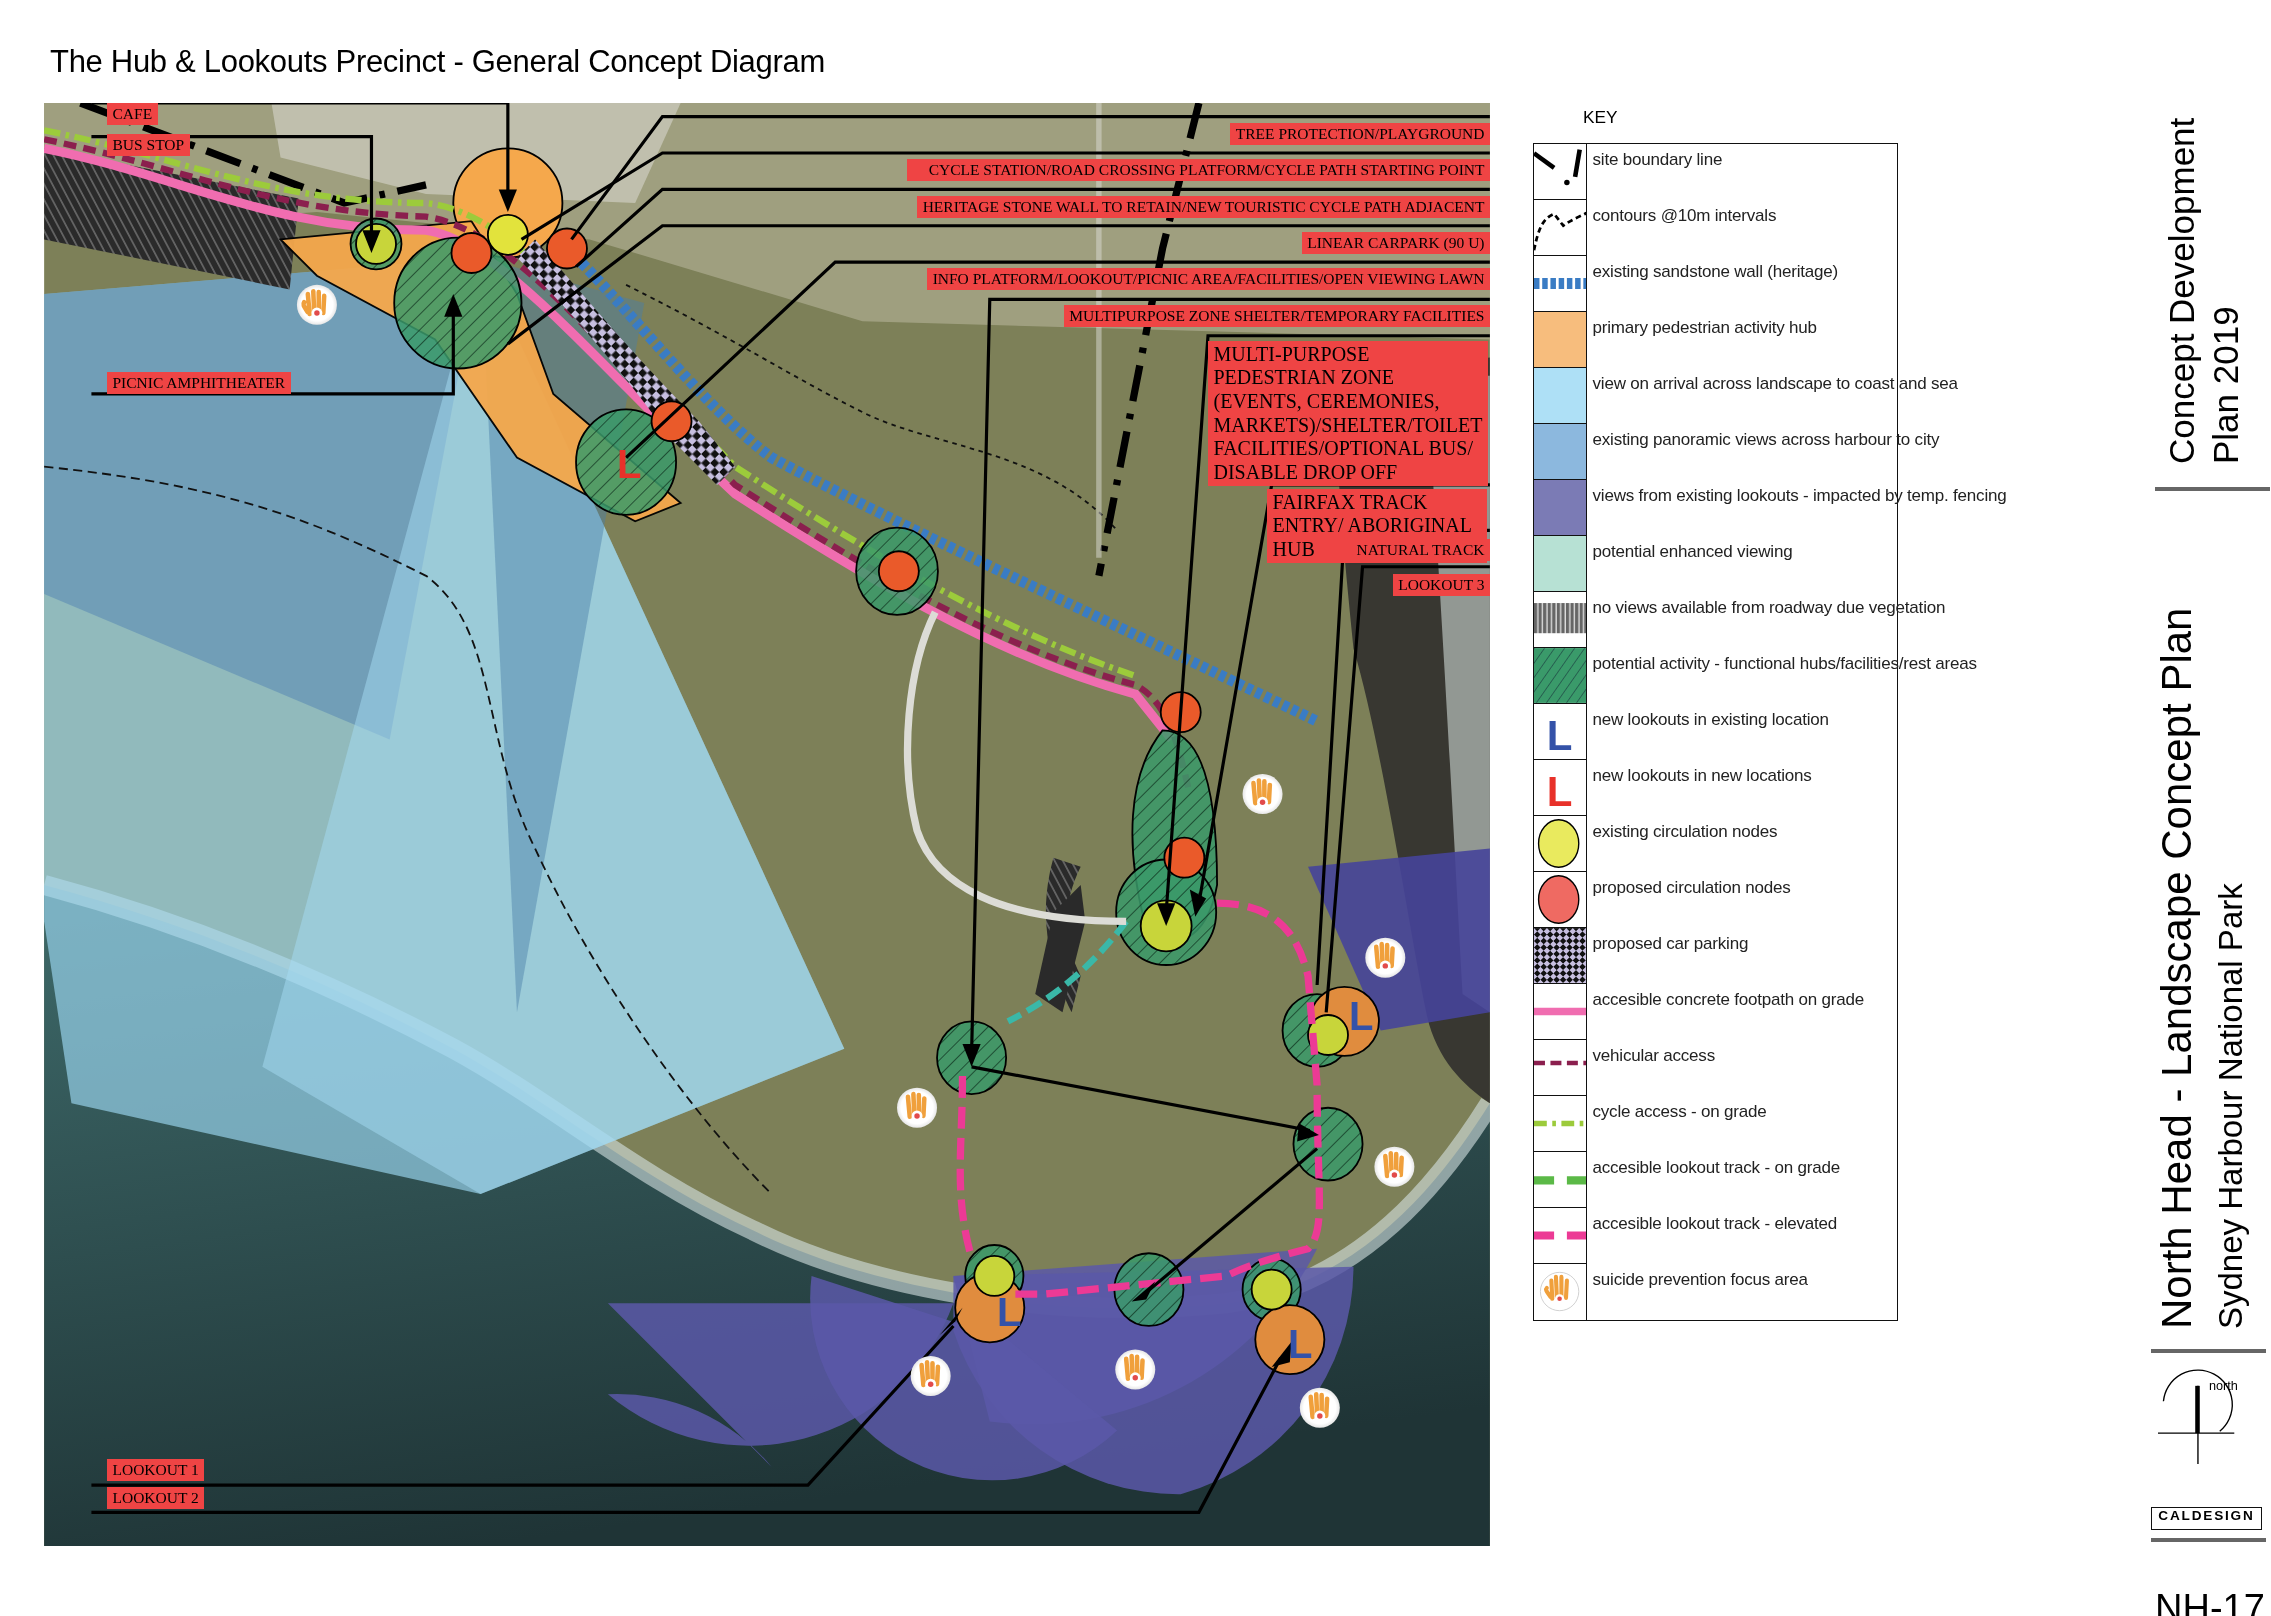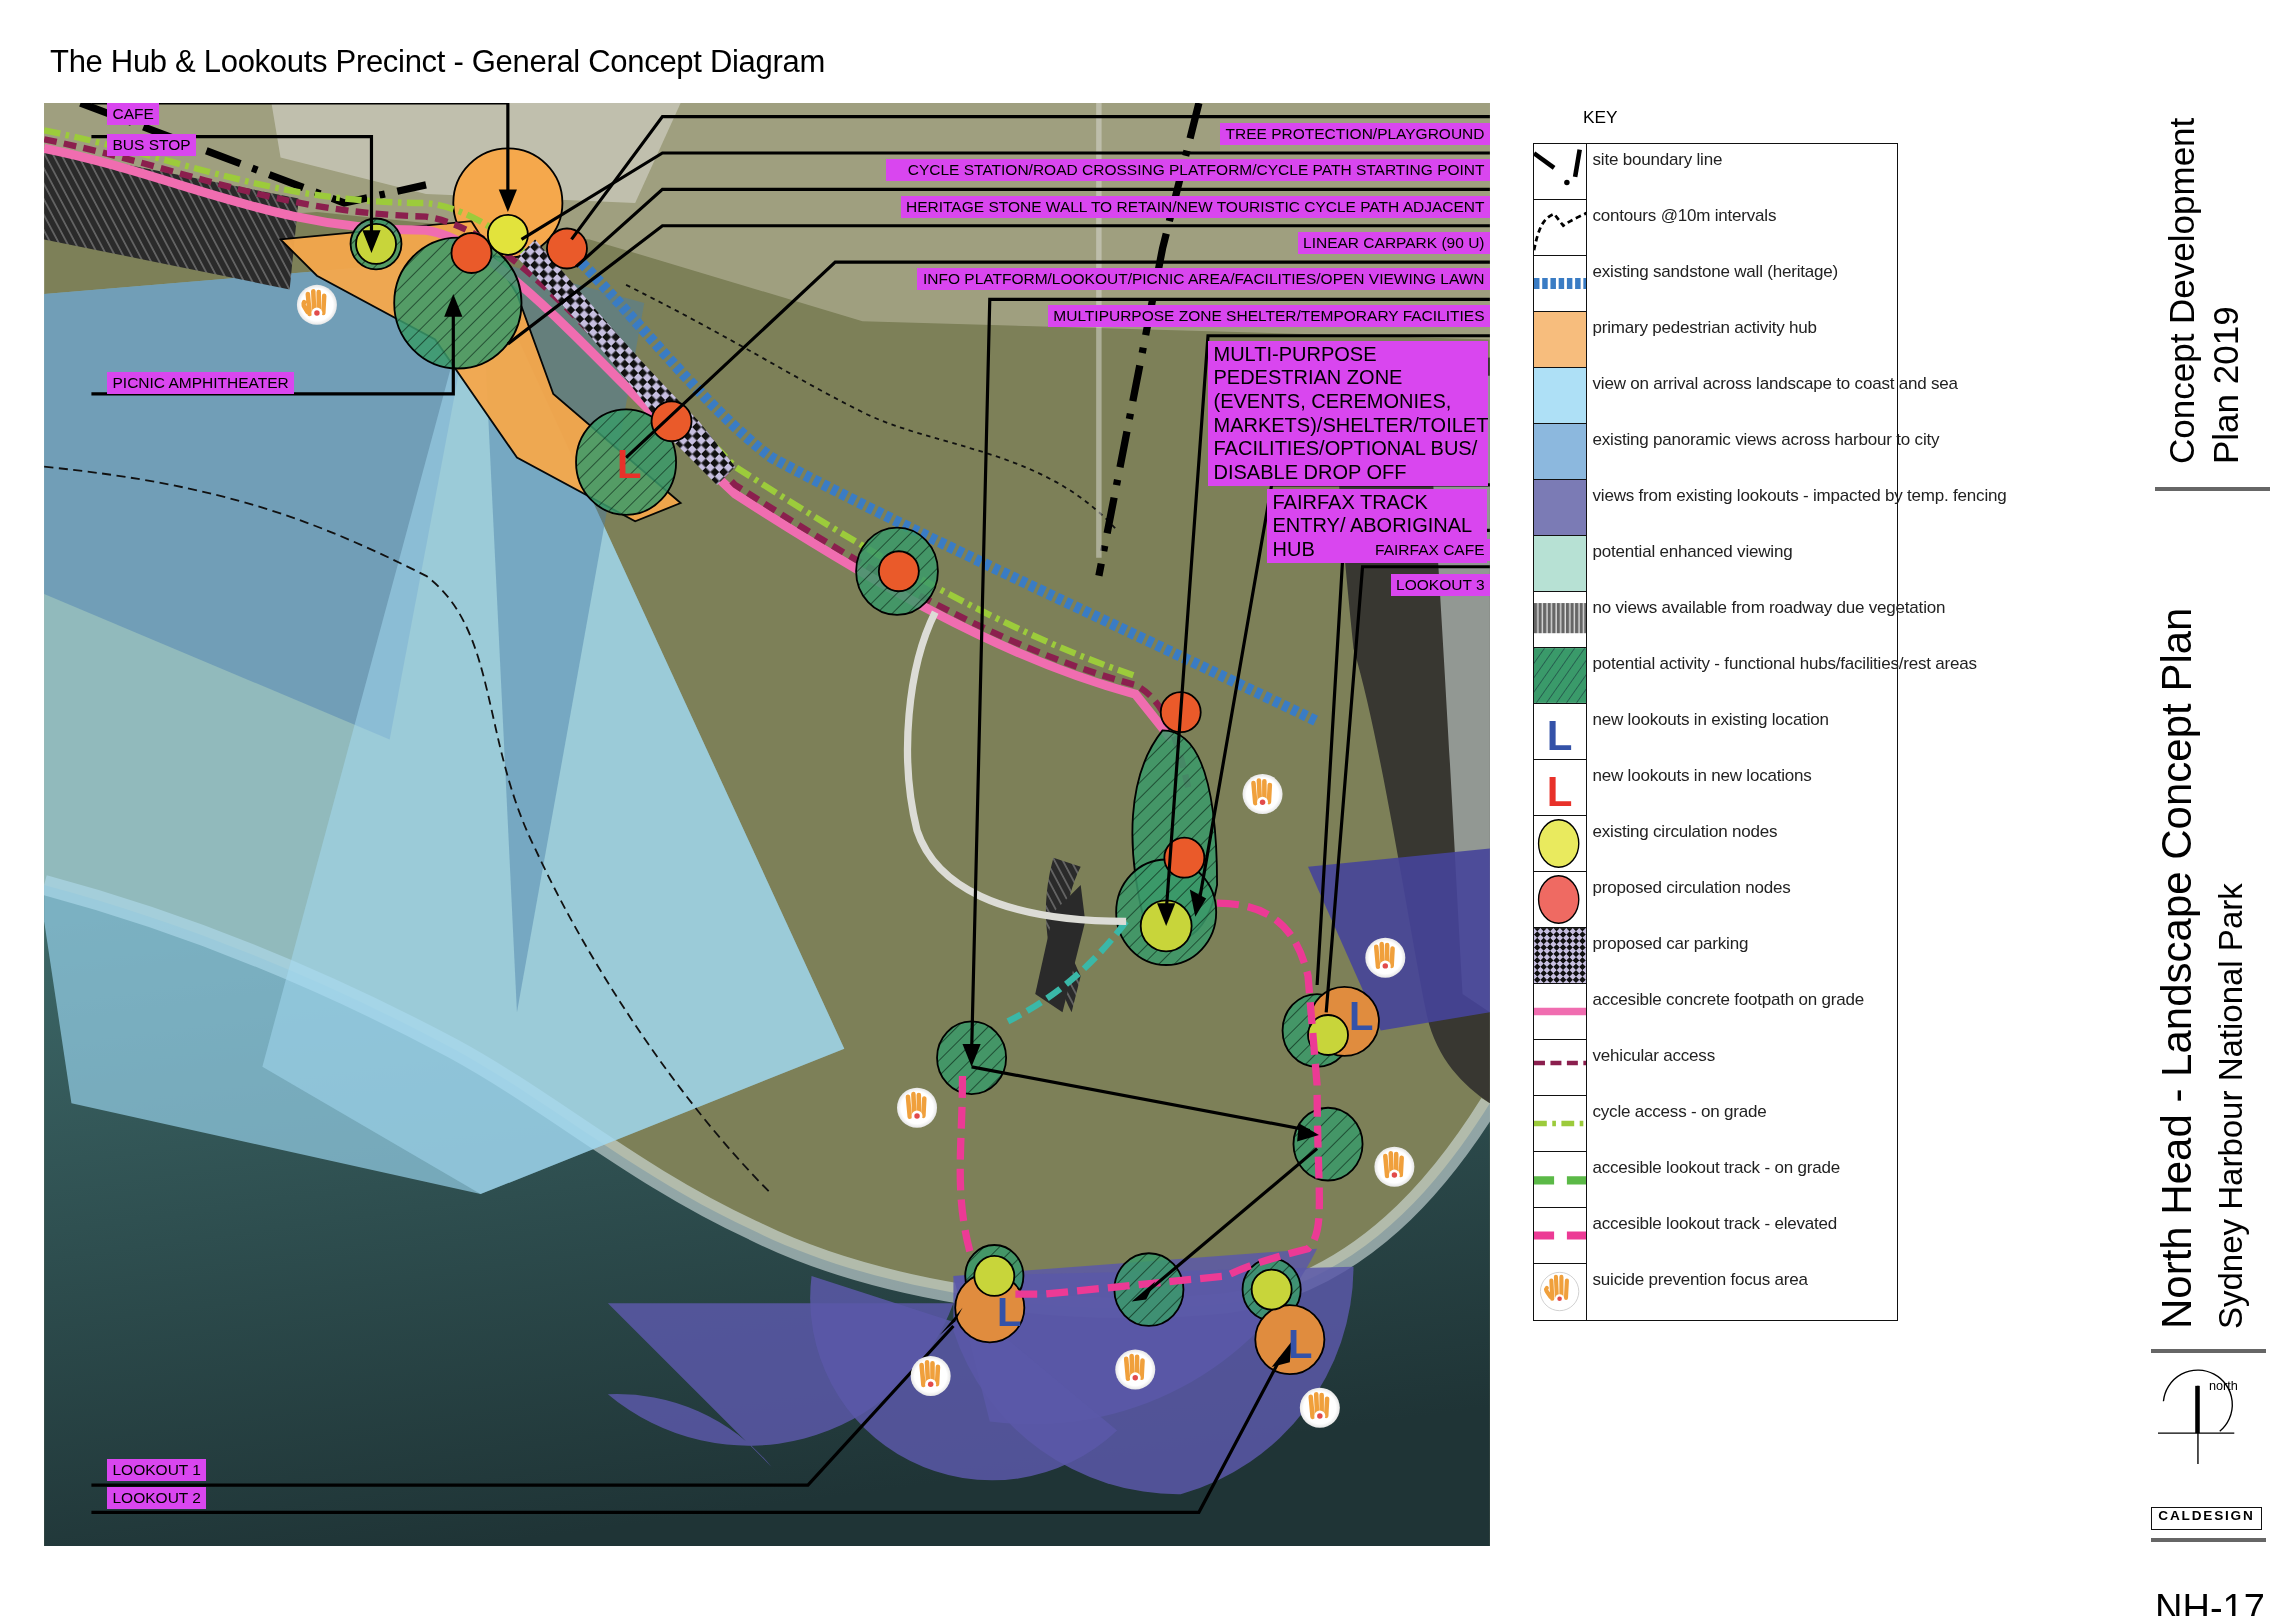--- a/index.html
+++ b/index.html
@@ -1,20 +1,20 @@
 <!DOCTYPE html>
 <html style="font-size:14.5px"><head>
 <meta charset="utf-8">
 <style>
   html,body{margin:0;padding:0;background:#fff;}
   body{width:2271px;height:1616px;position:relative;overflow:hidden;font-family:"Liberation Sans",sans-serif;color:#000;}
   .title{position:absolute;left:50px;top:44px;font-size:31px;letter-spacing:-0.3px;}
   #map{position:absolute;left:44px;top:103px;width:1446px;height:1443px;overflow:hidden;}
   #map svg{position:absolute;left:0;top:0;}
-  .lbl{position:absolute;background:#d946ef;font-size:15.5px;line-height:18px;padding:1.8px 5.5px;white-space:nowrap;color:#000;}
+  .lbl{position:absolute;background:#ef4444;font-size:15.5px;line-height:18px;padding:1.8px 5.5px;white-space:nowrap;color:#000;font-family:Liberation Serif, serif;}
   .lbl.multi{white-space:normal;line-height:23.6px;font-size:20px;}
   #legend-key{position:absolute;left:1556px;top:107px;font-size:17.3px;margin-left:27px;}
   #legend{position:absolute;left:1533px;top:143px;width:365px;border:1.8px solid #111;box-sizing:border-box;}
   .lrow{display:flex;height:56px;}
   .lrow .sw{width:53px;flex:none;border-right:1.8px solid #111;border-bottom:1.8px solid #111;box-sizing:border-box;position:relative;overflow:hidden;}
   .lrow:last-child .sw{border-bottom:none;}
   .lrow .tx{flex:1;font-size:17px;color:#222;padding-left:5.5px;padding-top:6.4px;white-space:nowrap;letter-spacing:-0.2px;}
   .vert{position:absolute;transform-origin:left top;transform:rotate(-90deg);white-space:nowrap;}
   .rule{position:absolute;background:#666;height:3.6px;}
 </style>
@@ -225,21 +225,21 @@
   <div class="lbl" style="left:63px;top:31px;">BUS STOP</div>
   <div class="lbl" style="left:63px;top:269px;">PICNIC AMPHITHEATER</div>
   <div class="lbl" style="right:0px;top:20px;">TREE PROTECTION/PLAYGROUND</div>
   <div class="lbl" style="right:0px;top:56px;padding-left:22px;">CYCLE STATION/ROAD CROSSING PLATFORM/CYCLE PATH STARTING POINT</div>
   <div class="lbl" style="right:0px;top:93px;">HERITAGE STONE WALL TO RETAIN/NEW TOURISTIC CYCLE PATH ADJACENT</div>
   <div class="lbl" style="right:0px;top:129px;">LINEAR CARPARK (90 U)</div>
   <div class="lbl" style="right:0px;top:165px;">INFO PLATFORM/LOOKOUT/PICNIC AREA/FACILITIES/OPEN VIEWING LAWN</div>
   <div class="lbl" style="right:0px;top:202px;">MULTIPURPOSE ZONE SHELTER/TEMPORARY FACILITIES</div>
   <div class="lbl multi" style="left:1164px;top:238px;width:269px;">MULTI-PURPOSE PEDESTRIAN ZONE (EVENTS, CEREMONIES, MARKETS)/SHELTER/TOILET FACILITIES/OPTIONAL BUS/ DISABLE DROP OFF</div>
   <div class="lbl multi" style="left:1223px;top:386px;width:209px;">FAIRFAX TRACK ENTRY/ ABORIGINAL HUB</div>
-  <div class="lbl" style="right:0px;top:436px;">FAIRFAX CAFE</div>
+  <div class="lbl" style="right:0px;top:436px;">NATURAL TRACK</div>
   <div class="lbl" style="right:0px;top:471px;">LOOKOUT 3</div>
   <div class="lbl" style="left:63px;top:1356px;">LOOKOUT 1</div>
   <div class="lbl" style="left:63px;top:1384px;">LOOKOUT 2</div>
 </div>
 
 <div id="legend-key">KEY</div>
 <div id="legend">
   <div class="lrow">
     <div class="sw"><svg width="53" height="55" viewBox="0 0 58 60">
           <path d="M0,10 L22,26" stroke="#000" stroke-width="5"></path>

